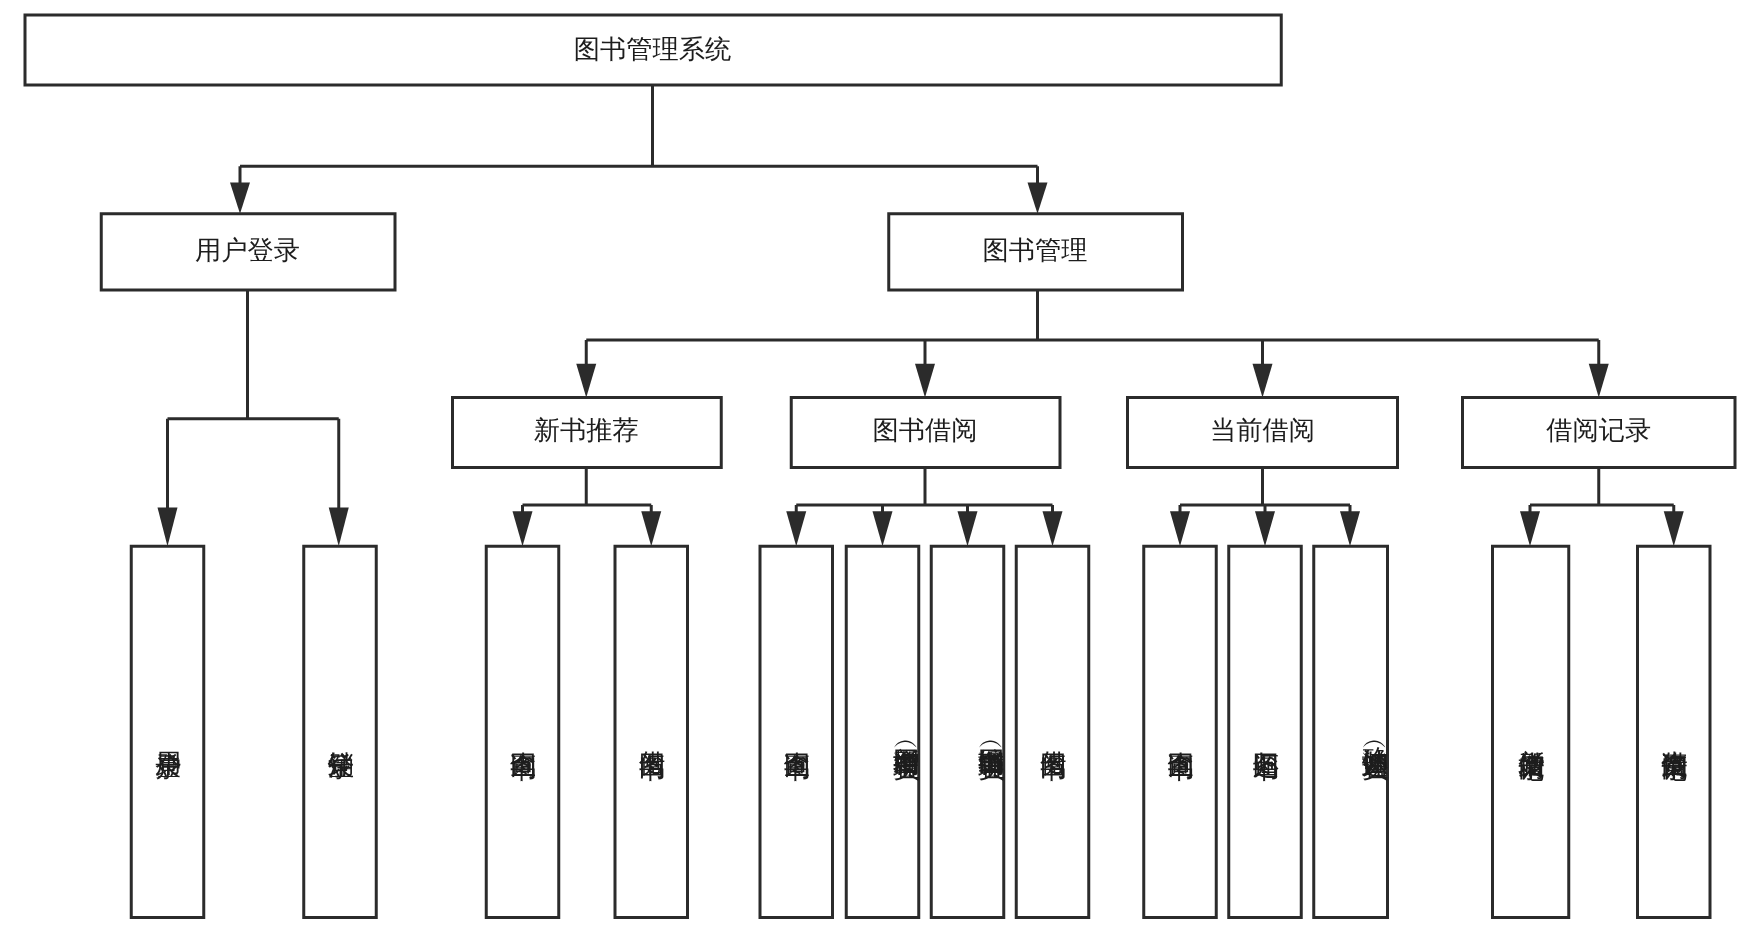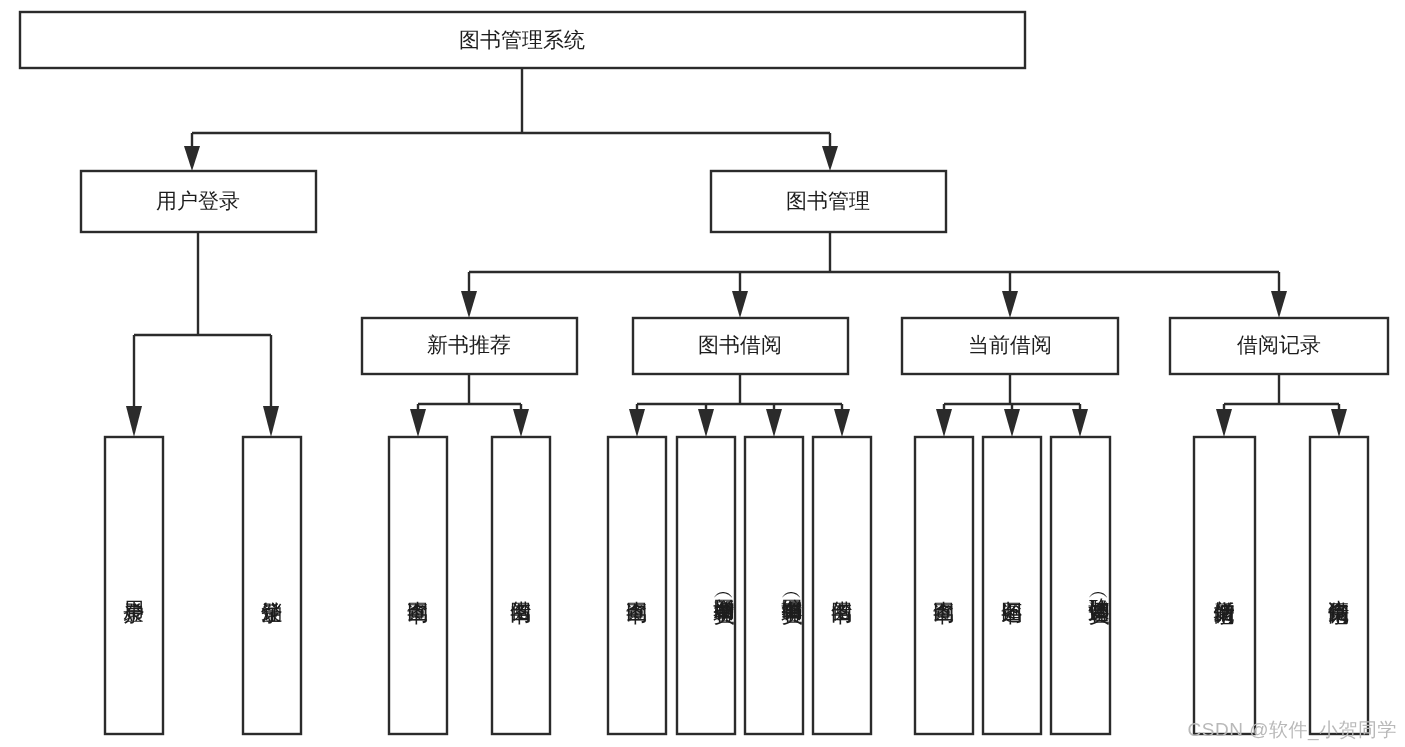--- a/index.html
+++ b/index.html
@@ -228,15 +228,14 @@
   <div class="vlabel" style="left:745px; top:443px; width:58px; height:285px;">编辑图书（管理员）</div>
   <div class="vlabel centered" style="left:813px; top:437px; width:58px; height:297px;">借阅图书</div>
 
   <div class="vlabel centered" style="left:915px; top:437px; width:58px; height:297px;">查询图书</div>
   <div class="vlabel centered" style="left:983px; top:437px; width:58px; height:297px;">归还图书</div>
   <div class="vlabel" style="left:1051px; top:443px; width:59px; height:285px;">确认归还（管理员）</div>
 
   <div class="vlabel centered" style="left:1194px; top:437px; width:61px; height:297px;">新增借阅记录</div>
   <div class="vlabel centered" style="left:1310px; top:437px; width:58px; height:297px;">查询借阅记录</div>
 
-  <div class="watermark">CSDN @软件_小贺同学</div>
 
 </div>
 
 </body></html>

